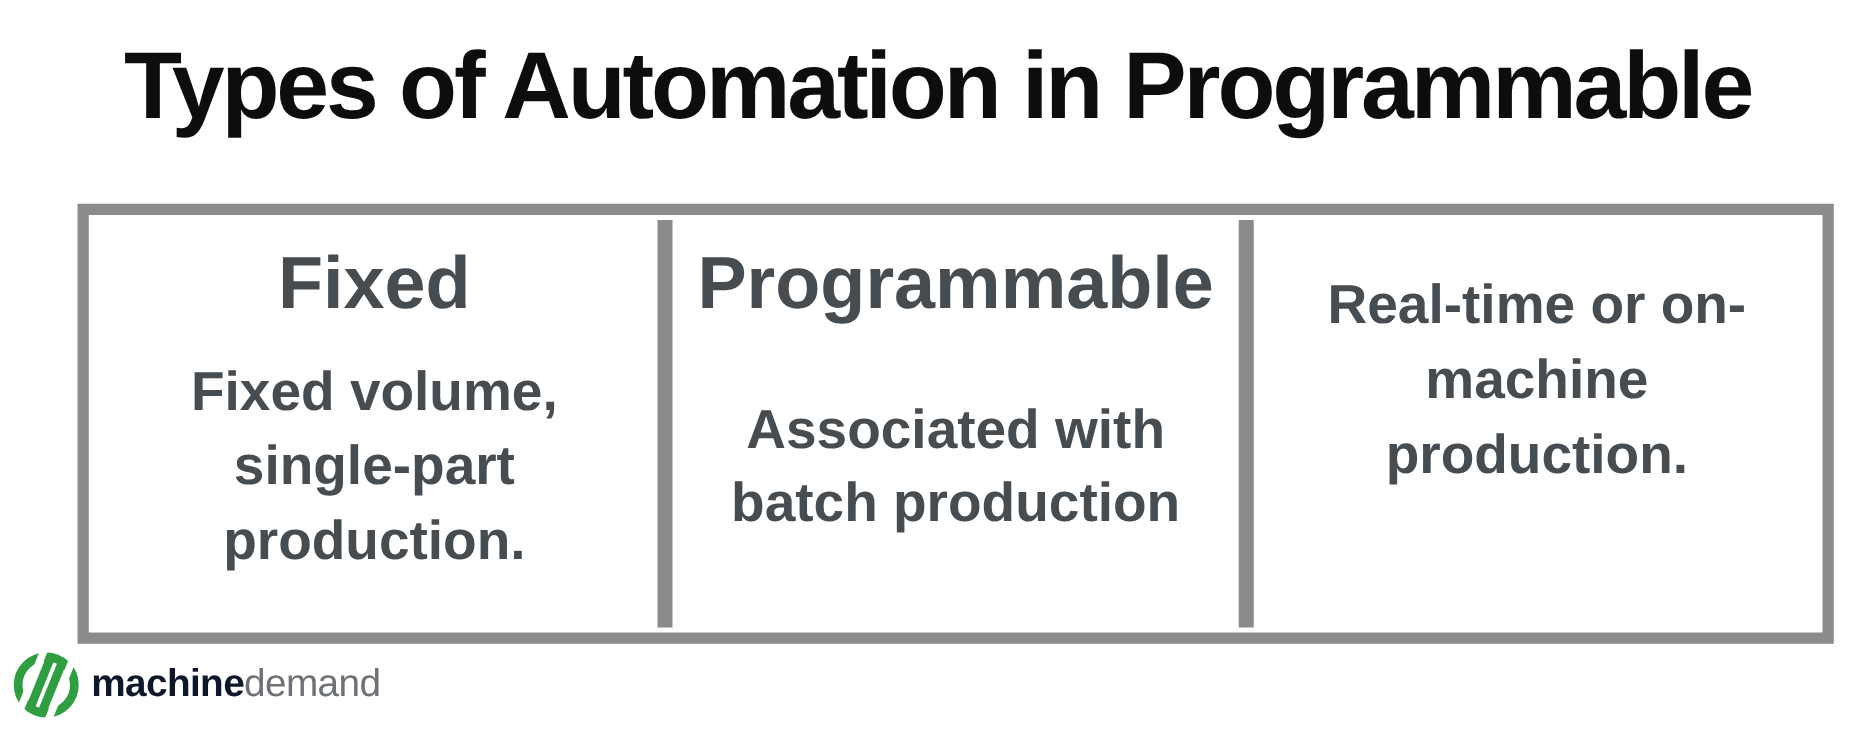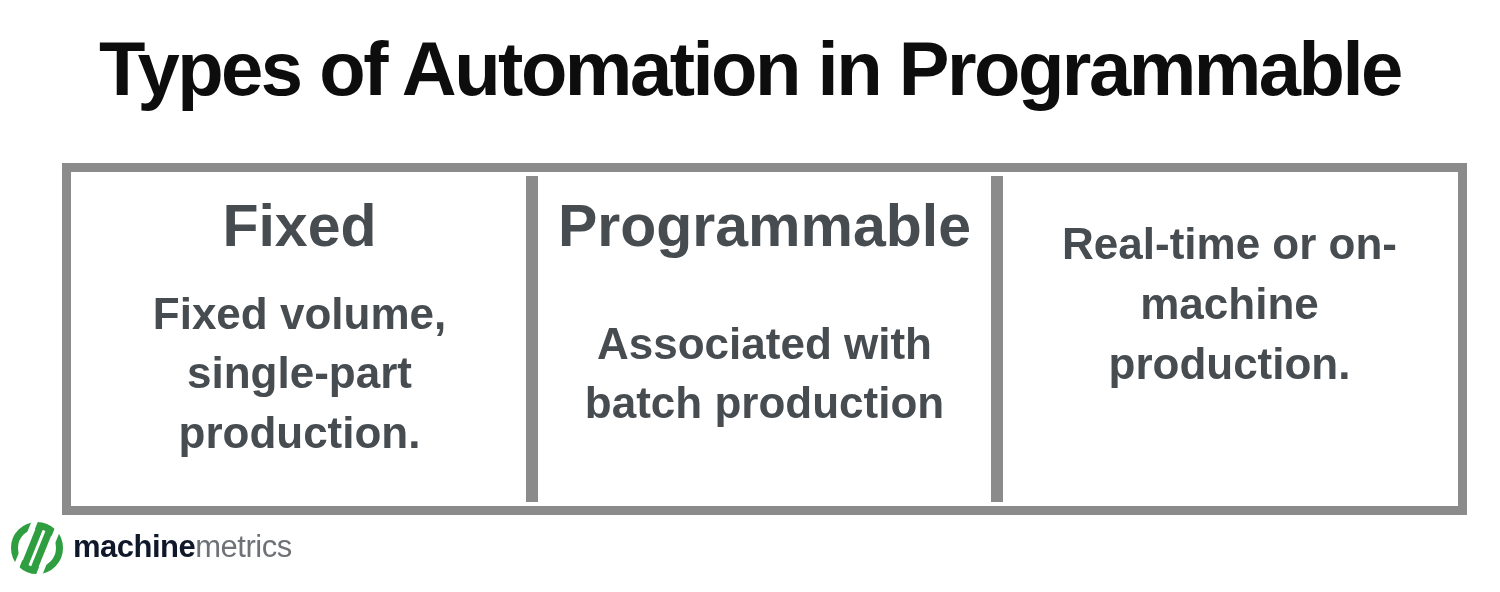--- a/index.html
+++ b/index.html
@@ -126,17 +126,17 @@
         <circle r="22.5" fill="none" stroke="#2f9e41" stroke-width="7"></circle>
         <g transform="rotate(22)">
           <rect x="-15" y="-31" width="6" height="62" fill="#ffffff"></rect>
           <rect x="9" y="-31" width="6" height="62" fill="#ffffff"></rect>
           <rect x="-8.5" y="-24" width="7" height="48" fill="#2f9e41"></rect>
           <rect x="1.5" y="-24" width="7" height="48" fill="#2f9e41"></rect>
         </g>
       </g>
     </svg>
     <div class="wordmark">
-      <span class="bold">machine</span><span class="light">metrics</span>
+      <span class="bold">machine</span><span class="light">demand</span>
     </div>
   </footer>
 
 </div>
 
 </body></html>

